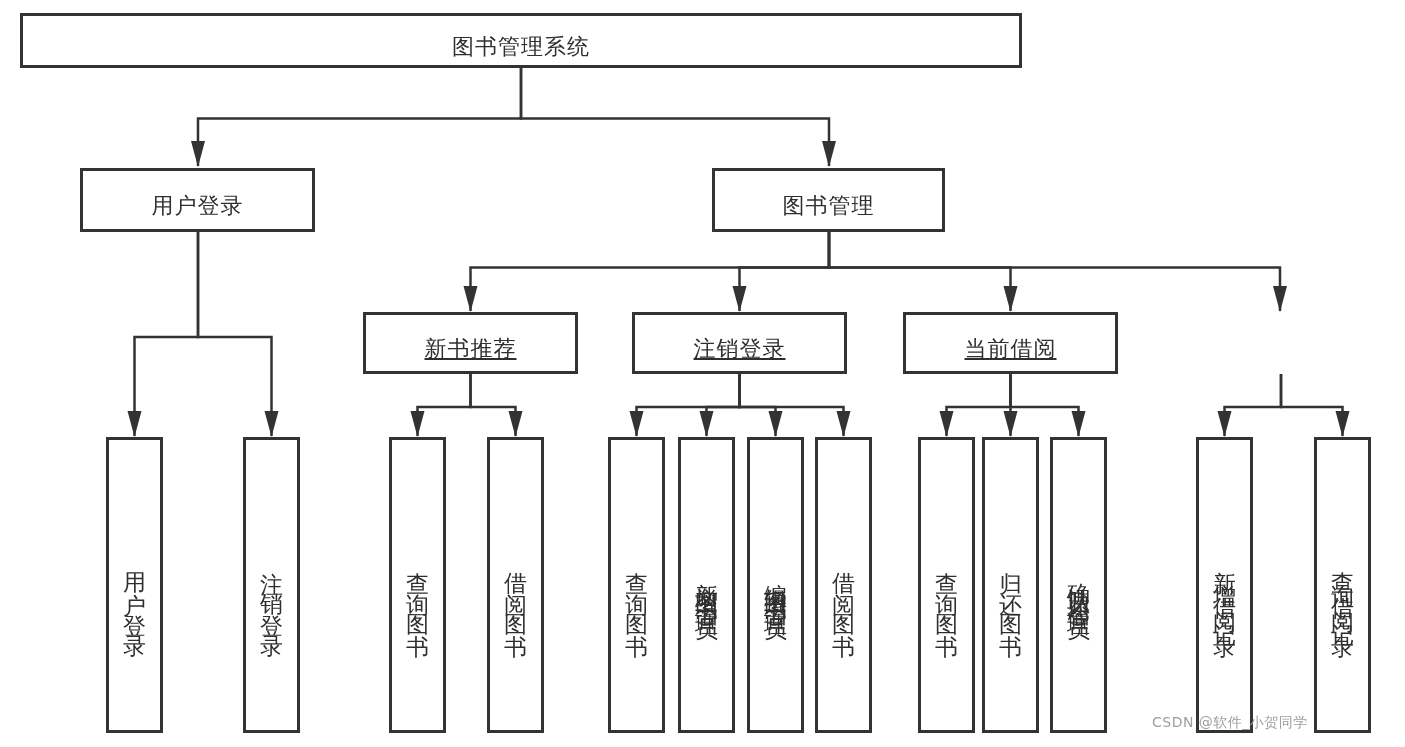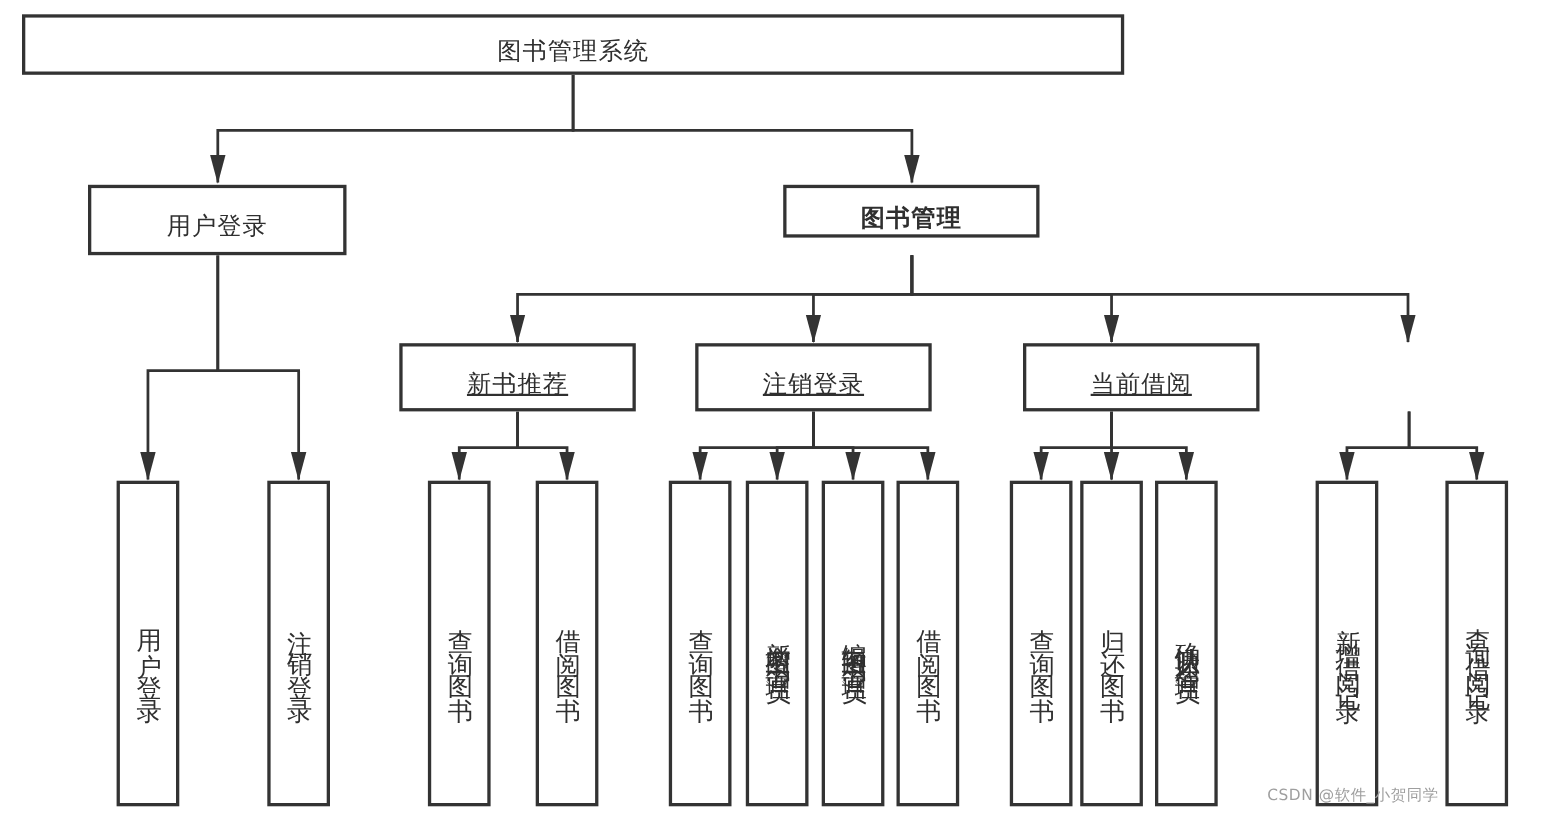--- a/index.html
+++ b/index.html
@@ -43,26 +43,26 @@
     font-size: 23px;
     line-height: 1;
   }
   .sp-wide  { letter-spacing: 21px; padding-top: 21px; }
   .sp-mid   { letter-spacing: 13px; padding-top: 13px; }
   .sp-tight { letter-spacing: 5px;  padding-top: 5px;  }
 
   
   .b-root          { left: 20px;   top: 13px;  width: 1002px; height: 55px; }
   .b-user-login    { left: 80px;   top: 168px; width: 235px;  height: 64px; }
-  .b-book-mgmt     { left: 712px;  top: 168px; width: 233px;  height: 48px; font-weight: bold; }
+  .b-book-mgmt     { left: 712px;  top: 168px; width: 233px;  height: 64px; }
 
   .lvl3            { top: 312px; height: 62px; width: 215px; text-decoration: underline; }
   .b-new-book      { left: 363px; }
   .b-book-borrow   { left: 632px; }
-  .b-cur-borrow    { left: 930px; }
+  .b-cur-borrow    { left: 903px; }
   .b-borrow-rec    { left: 1172px; }
 
   .leafbox         { top: 437px; height: 296px; width: 57px; }
   .b-g1-0 { left: 106px; }
   .b-g1-1 { left: 243px; }
   .b-g2-0 { left: 389px; }
   .b-g2-1 { left: 487px; }
   .b-g3-0 { left: 608px; }
   .b-g3-1 { left: 678px; }
   .b-g3-2 { left: 747px; }

